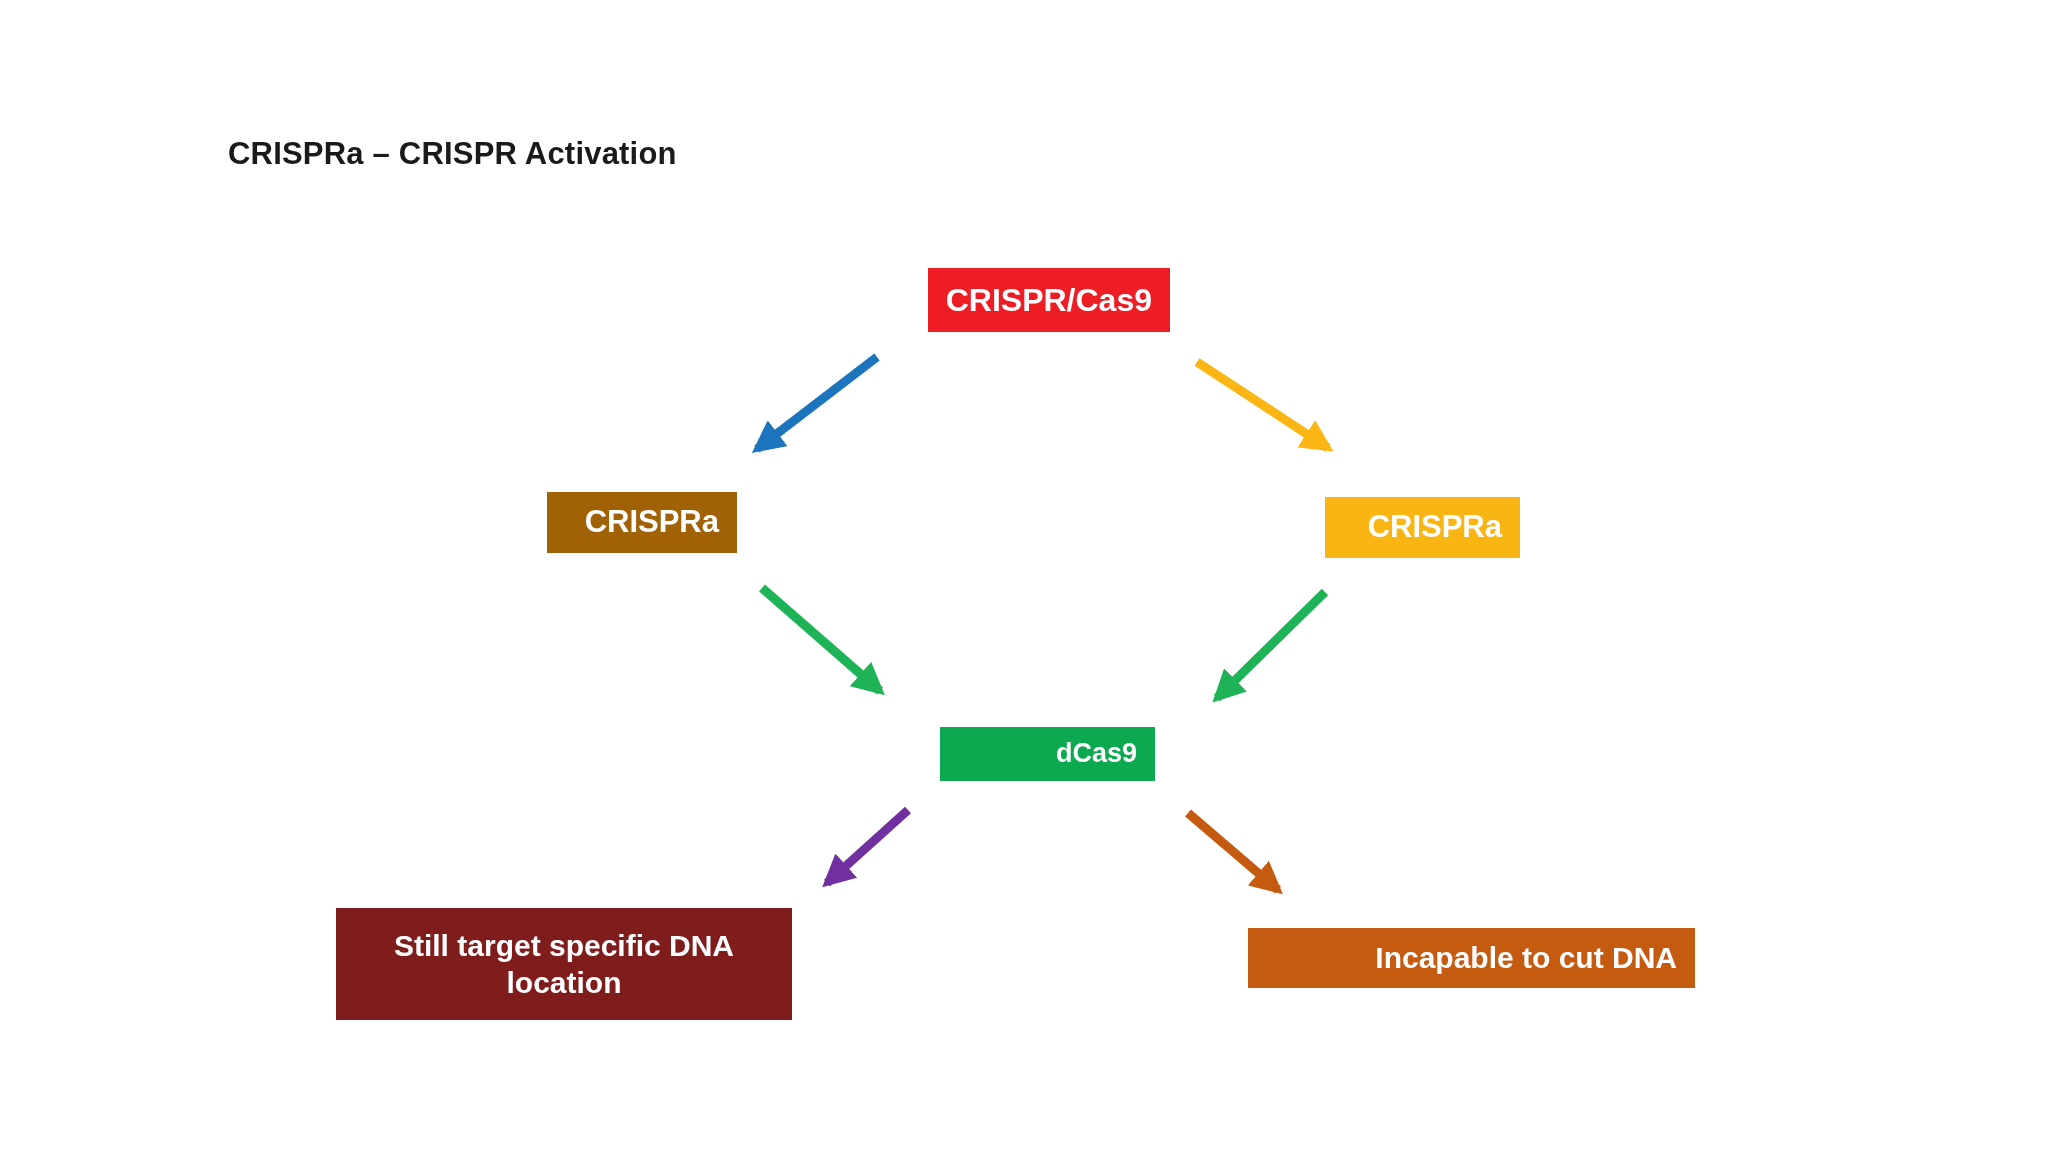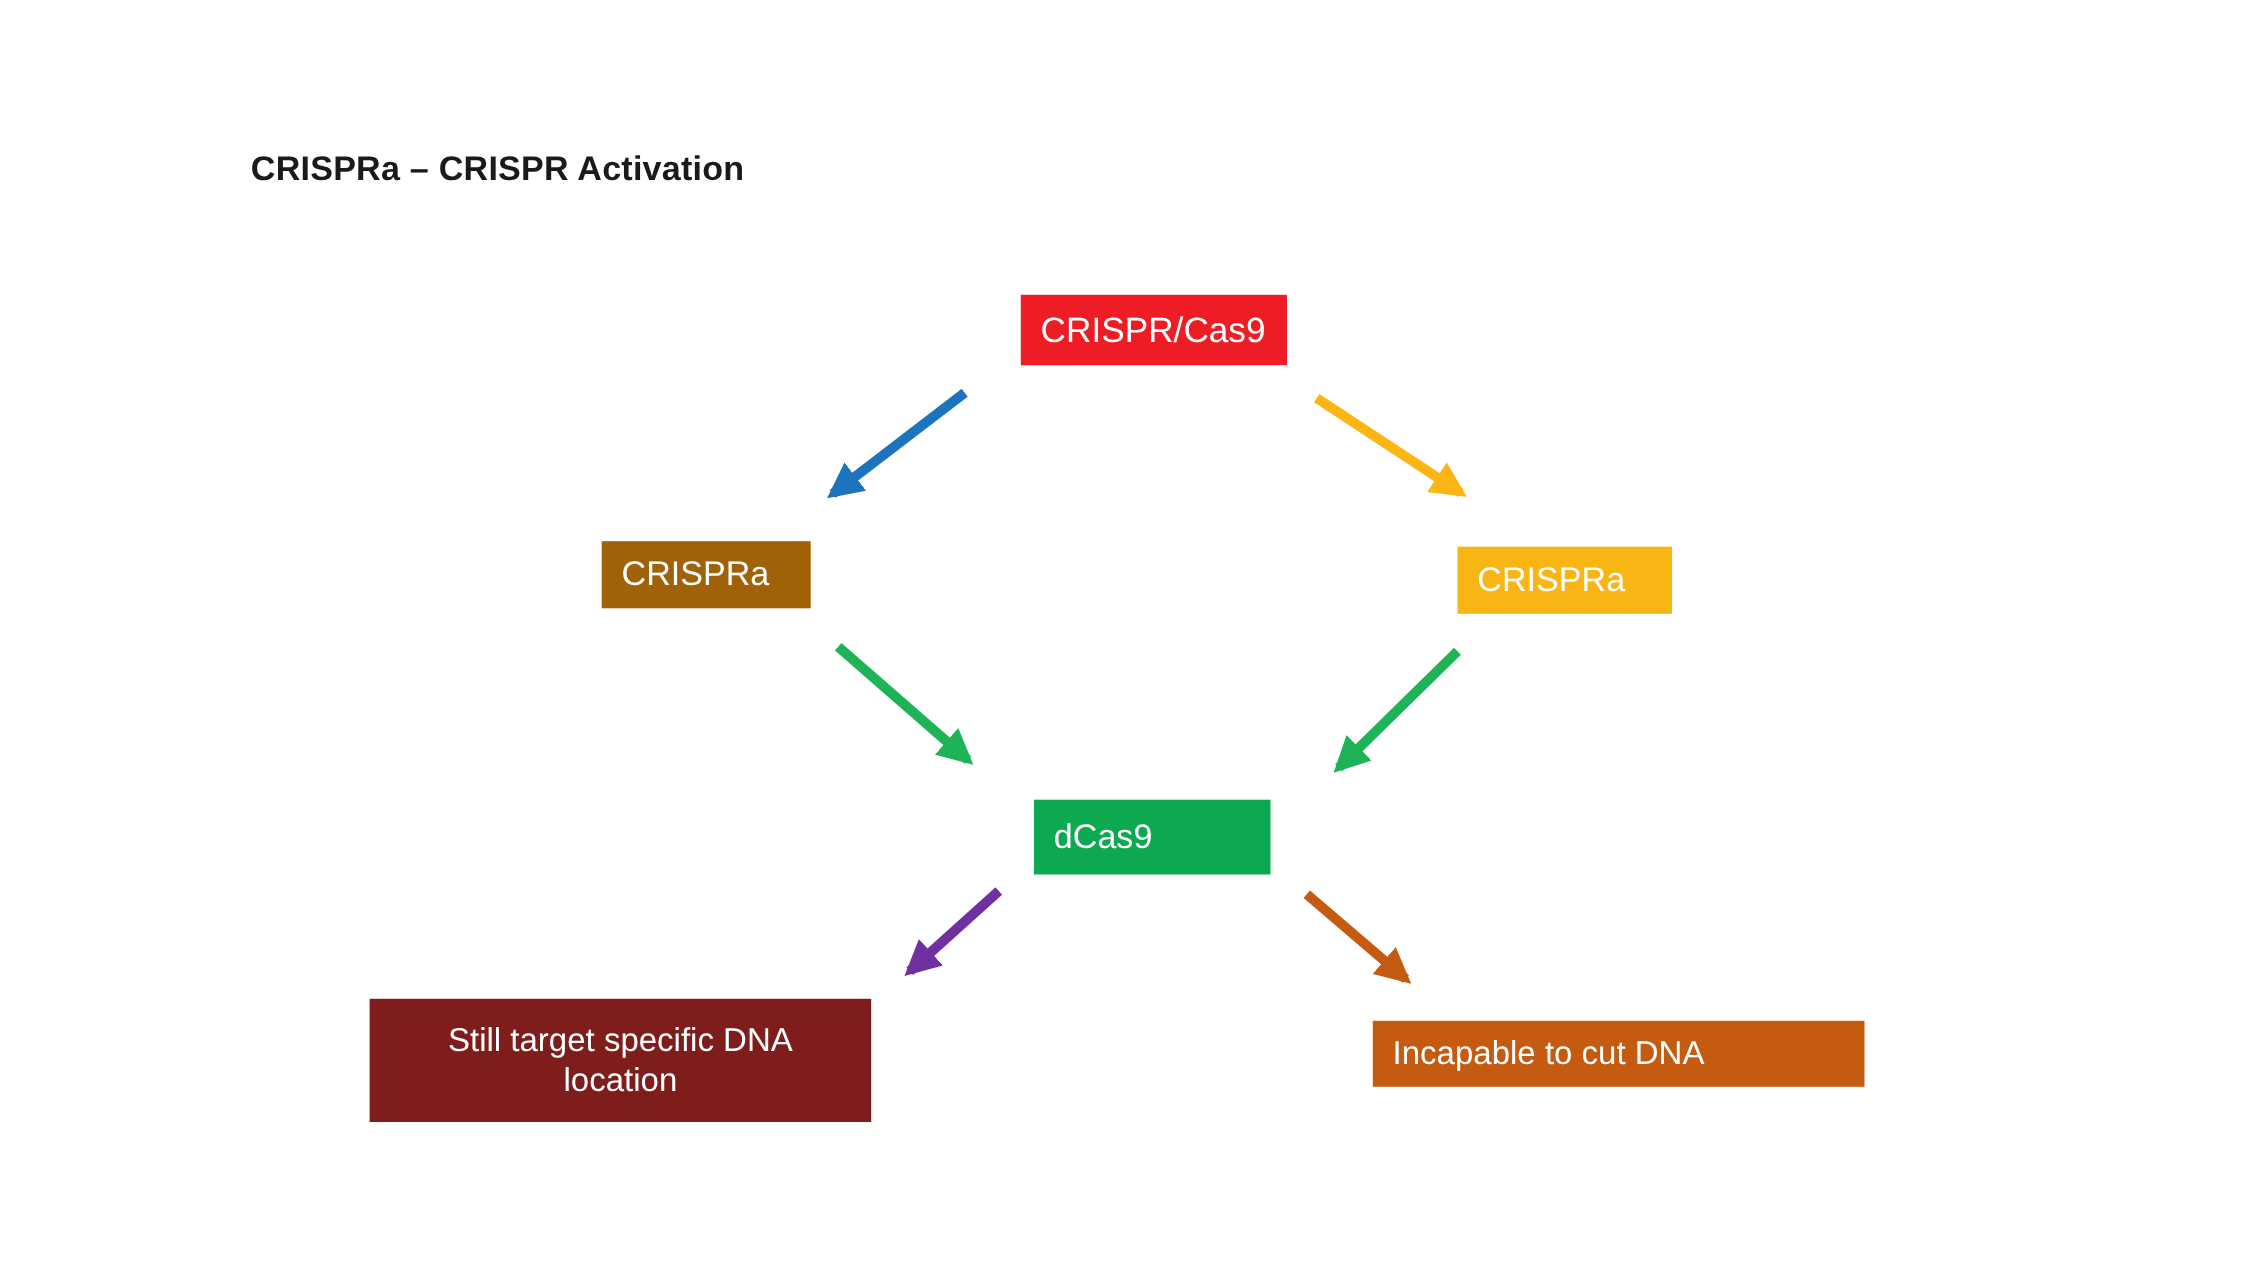--- a/index.html
+++ b/index.html
@@ -28,24 +28,24 @@
   #arrows-layer {
     position: absolute;
     left: 0; top: 0;
     width: 2048px;
     height: 1152px;
   }
   .node {
     position: absolute;
     display: flex;
     align-items: center;
-    justify-content: flex-start;
+    justify-content: flex-end;
     text-align: center;
     color: #ffffff;
-    font-weight: 400;
+    font-weight: 700;
     line-height: 1.25;
     padding: 0 18px;
     box-sizing: border-box;
   }
   .node span { display: block; }
 </style>
 </head>
 <body>
 
 <div class="canvas">
@@ -83,21 +83,21 @@
   <div id="nodes">
       <div class="node" style="left: 928px; top: 268px; width: 242px; height: 64px; background: rgb(238, 28, 36); font-size: 32px; color: rgb(255, 255, 255);">
         <span>CRISPR/Cas9</span>
       </div>
       <div class="node" style="left: 547px; top: 492px; width: 190px; height: 61px; background: #a16207; font-size: 31px; color: rgb(255, 255, 255);">
         <span>CRISPRa</span>
       </div>
       <div class="node" style="left: 1325px; top: 497px; width: 195px; height: 61px; background: rgb(249, 181, 19); font-size: 31px; color: rgb(255, 255, 255);">
         <span>CRISPRa</span>
       </div>
-      <div class="node" style="left: 940px; top: 727px; width: 215px; height: 68px; background: rgb(12, 169, 80); font-size: 31px; color: rgb(255, 255, 255);">
+      <div class="node" style="left: 940px; top: 727px; width: 215px; height: 54px; background: rgb(12, 169, 80); font-size: 27px; color: rgb(255, 255, 255);">
         <span>dCas9</span>
       </div>
       <div class="node" style="left: 336px; top: 908px; width: 456px; height: 112px; background: #7f1d1d; font-size: 30px; color: rgb(255, 255, 255);">
         <span>Still target specific DNA location</span>
       </div>
       <div class="node" style="left: 1248px; top: 928px; width: 447px; height: 60px; background: rgb(197, 90, 17); font-size: 30px; color: rgb(255, 255, 255);">
         <span>Incapable to cut DNA</span>
       </div>
     </div>
 </div>

